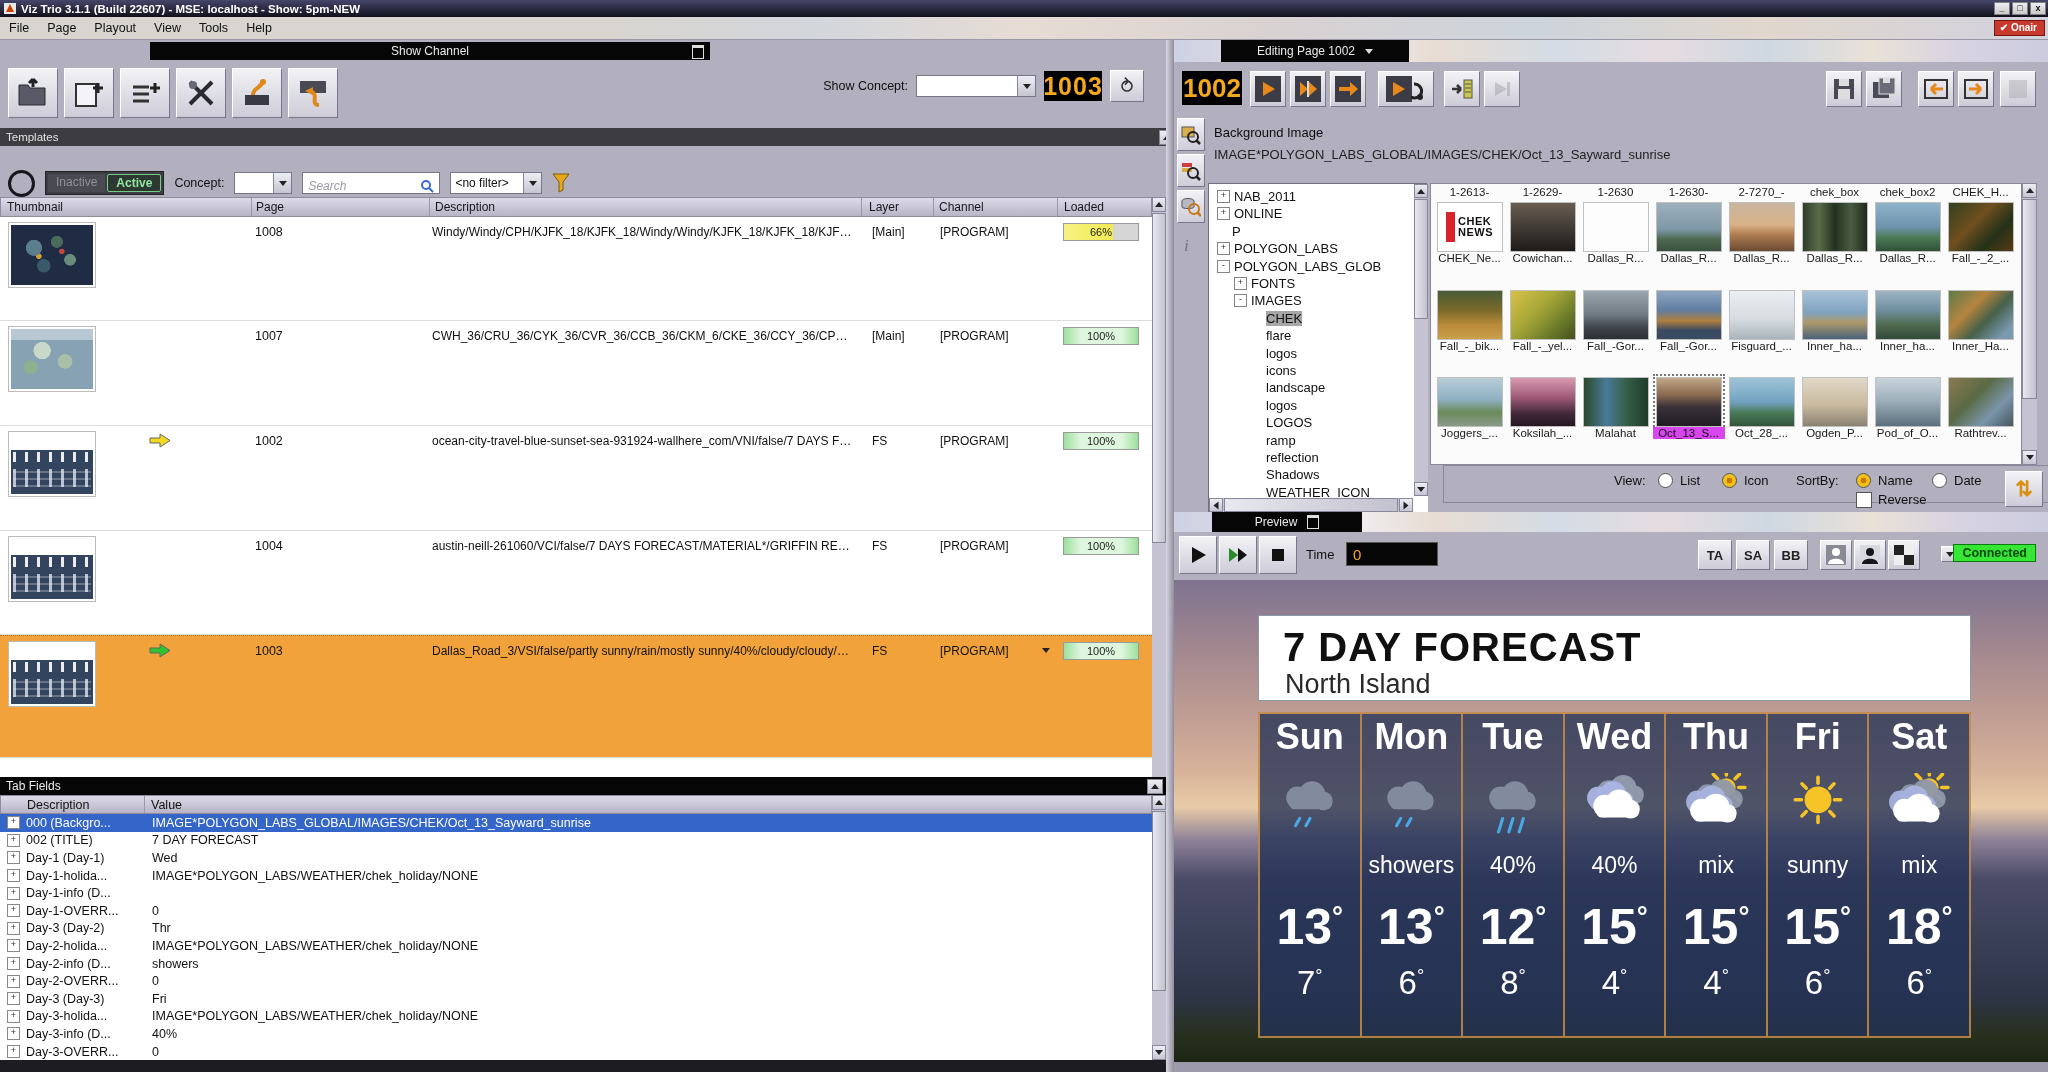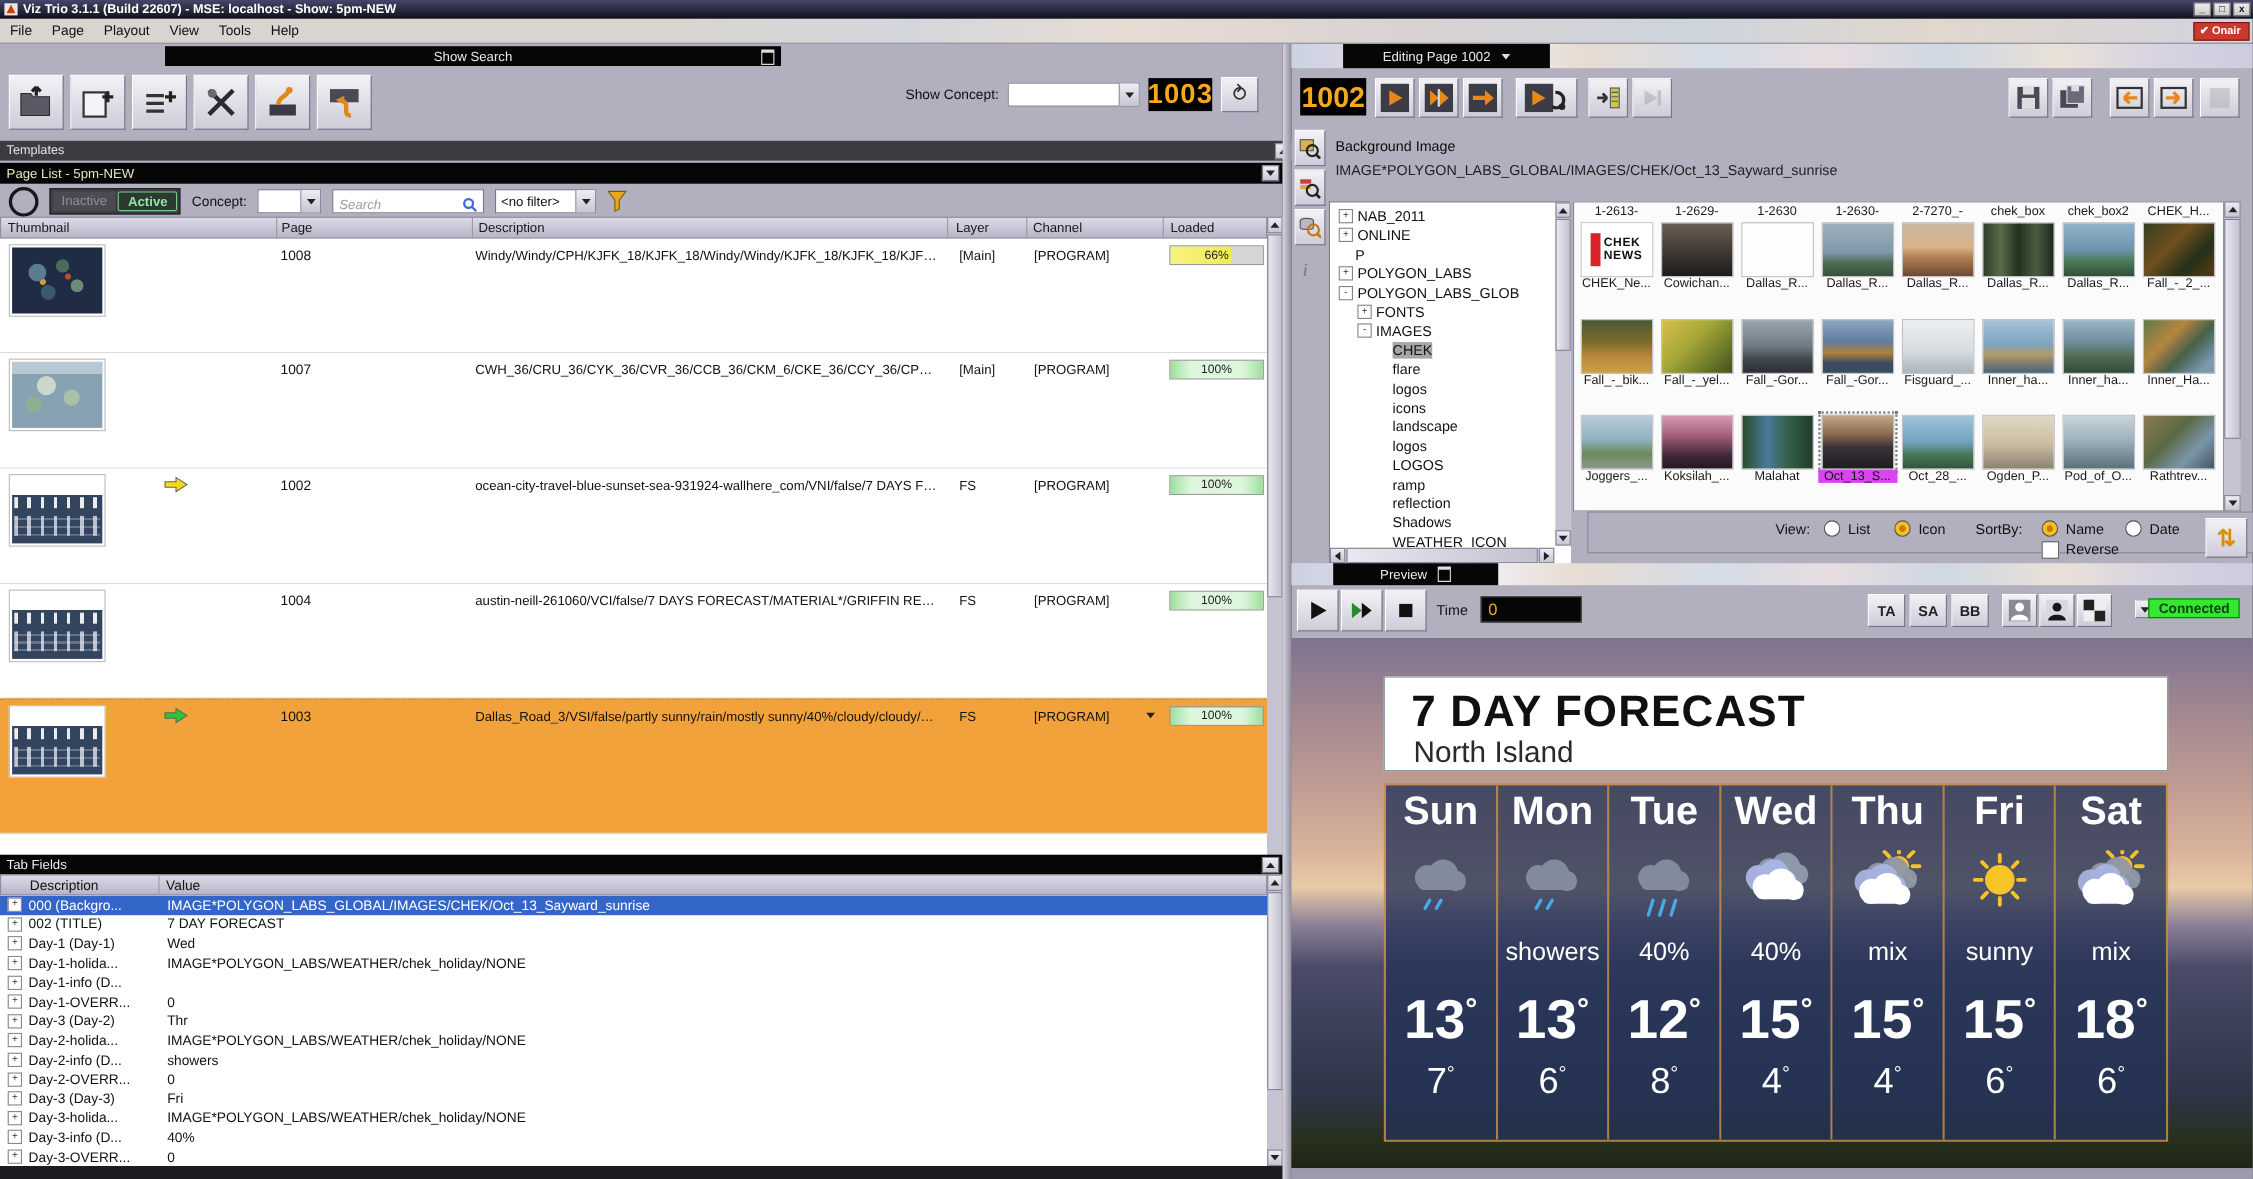--- a/index.html
+++ b/index.html
@@ -60,21 +60,21 @@
   .prow{position:absolute;left:0;width:100%;border-bottom:1px solid #dcdcdc;box-sizing:border-box}
   .prow.sel{background:#f2a23b;border-top:1px dotted #b87414}
   .pthumbwrap{position:absolute;left:8px;top:5px;width:88px;height:66px;background:#fff;border:1px solid #bbb;padding:2px;box-sizing:border-box}
   .pthumb{width:100%;height:100%}
   .pnum{position:absolute;left:255px;top:8px;font-size:12.5px;color:#101010}
   .parrow{position:absolute;left:148px;top:7px}
   .pdesc{position:absolute;left:432px;top:8px;width:420px;font-size:12px;color:#101010;white-space:nowrap;overflow:hidden;text-overflow:ellipsis}
   .player{position:absolute;left:872px;top:8px;font-size:12px}
   .pchan{position:absolute;left:940px;top:8px;font-size:12px}
   .pddl{position:absolute;left:1042px;top:12px}
-  .loaded{position:absolute;left:1063px;top:6px;width:86px;height:18px;border:1px solid #9a9a9a;font-size:11px;display:flex;align-items:center;justify-content:center;box-sizing:border-box;color:#222}
+  .loaded{position:absolute;left:1063px;top:6px;width:76px;height:18px;border:1px solid #9a9a9a;font-size:11px;display:flex;align-items:center;justify-content:center;box-sizing:border-box;color:#222}
   .loaded.full{background:linear-gradient(90deg,#9ddf9d 0%,#ddf6dd 22%,#ddf6dd 78%,#9ddf9d 100%)}
   .loaded.partial{background:linear-gradient(90deg,#f6f282 0%,#f2ec52 66%,#d6d6d6 66%)}
   #pl-scroll{left:1152px;top:157px;width:14px;height:600px;position:absolute}
   #tf-bar{top:737px;height:18px;padding:0 6px;color:#ededed}
   #tf-hdr{top:755px;height:19px;width:1152px;background:linear-gradient(180deg,#dddbe8,#b7b4c6);border:1px solid #8e8c9e;font-size:12.5px;position:absolute;box-sizing:border-box}
   #tf-rows{top:774px;left:0;width:1152px;height:246px;background:#fff;position:absolute;overflow:hidden;font-size:12.5px}
   .tfrow{position:absolute;left:0;width:100%;height:17.6px;display:flex;align-items:center}
   .tfrow.sel{background:#3465c8;color:#fff}
   .tfplus{width:11px;height:11px;border:1px solid #888;margin:0 6px 0 7px;font-size:9px;line-height:9px;text-align:center;background:#fff;color:#333;flex:0 0 auto}
   .tfkey{width:118px;white-space:nowrap;overflow:hidden;flex:0 0 auto}
@@ -216,21 +216,21 @@
     <span class="menu-item">Playout</span>
     <span class="menu-item">View</span>
     <span class="menu-item">Tools</span>
     <span class="menu-item">Help</span>
   </div>
 <div id="onair" class="abs">✔ <span>Onair</span></div>
 
 <div id="lp" class="abs">
 
   <div id="sc-tab" class="blackbar">
-    <span>Show Search</span>
+    <span>Show Channel</span>
     <span class="wicon"></span>
   </div>
 
   <div id="lp-toolbar">
     <div class="tbtn raised iconbtn">
       <svg viewBox="0 0 36 36">
           <path d="M4 30 L4 10 L13 10 L15 13 L30 13 L30 30 Z" fill="#5a5a66" stroke="#2a2a33"></path>
           <path d="M18 12 L18 4 M18 4 L14 8 M18 4 L22 8" stroke="#20202a" stroke-width="3" fill="none"></path>
         </svg>
     </div>
@@ -277,26 +277,20 @@
         </span>
     </span>
     <span id="sc-pagebox">1003</span>
     <span id="sc-refresh" class="raised iconbtn">⥁</span>
   </div>
 
   <div id="bar-templates" class="hdr-strip">
     <span>Templates</span>
     <span class="bar-arrow">
         <span class="tri-u"></span>
-      </span>
-  </div>
-  <div id="bar-pagelist" class="hdr-strip blackbar">
-    <span>Page List - 5pm-NEW</span>
-    <span class="bar-arrow">
-        <span class="tri-d"></span>
       </span>
   </div>
 
   <div id="filter-row" class="hdr-strip">
     <span id="filter-circle"></span>
     <span id="toggle">
       <span class="inact">Inactive</span>
       <span class="act">Active</span>
     </span>
     <span style="font-size:12.5px">Concept:</span>

